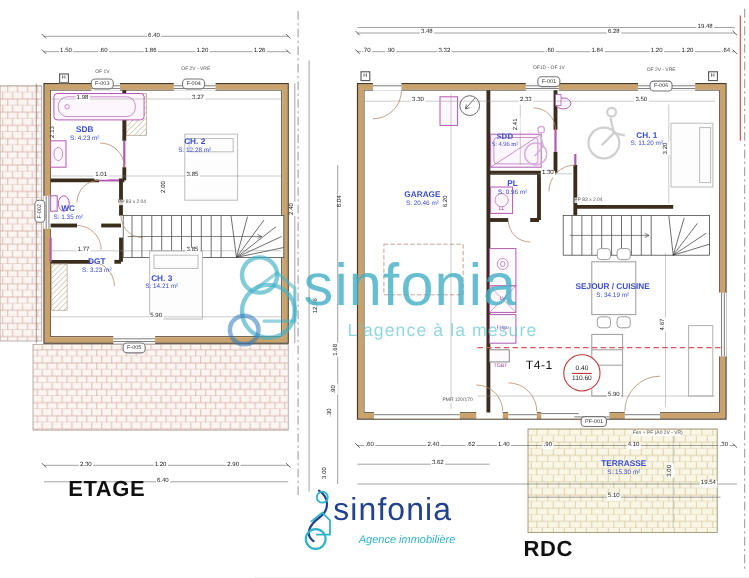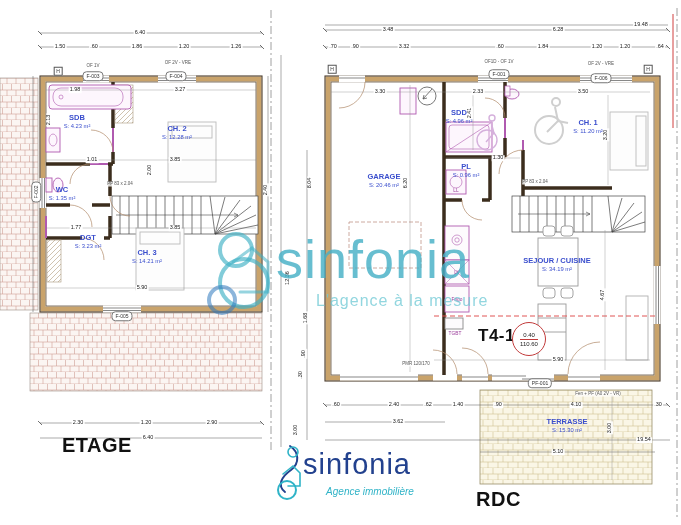--- a/index.html
+++ b/index.html
@@ -13,21 +13,21 @@
        border-radius:4px;padding:0.5px 3px;line-height:1.3;transform:translate(-50%,-50%);white-space:nowrap;}
   .tag.rot{transform:translate(-50%,-50%) rotate(-90deg);}
   .ann{position:absolute;font-size:4.5px;color:#555;transform:translate(-50%,-50%);
        white-space:nowrap;background:rgba(255,255,255,.8);line-height:1.1;}
   .room{position:absolute;text-align:center;transform:translate(-50%,0);color:#3a4ecd;
         line-height:1.3;white-space:nowrap;}
   .room .rname{font-weight:bold;font-size:7.5px;}
   .room .rarea{font-size:5.8px;}
   .applabel{position:absolute;font-size:4.8px;color:#9a3b9a;transform:translate(-50%,-50%);white-space:nowrap;}
   .title{position:absolute;font-weight:bold;font-size:20px;color:#111;letter-spacing:.5px;}
-  .t41{position:absolute;font-weight:bold;font-size:17px;color:#111;letter-spacing:.5px;}
+  .t41{position:absolute;font-weight:normal;font-size:11px;color:#111;letter-spacing:.5px;}
   .hbox{position:absolute;font-size:5px;color:#333;border:0.5px solid #555;background:#fff;
         padding:0 1.5px;line-height:1.3;transform:translate(-50%,-50%);}
   .badge{position:absolute;left:512px;top:322px;width:32px;height:32px;border:1.5px solid #c23b3b;
          border-radius:50%;background:#fff;display:flex;flex-direction:column;align-items:center;
          justify-content:center;}
   .badge .b-top{font-size:6px;color:#222;border-bottom:1px solid #c23b3b;padding:0 3px 1px;}
   .badge .b-bot{font-size:6px;color:#222;padding-top:1px;}
   .wm-brand{position:absolute;left:276px;top:232px;font-size:54px;color:rgba(70,176,198,.82);
             letter-spacing:1px;line-height:1;}
   .wm-tag1{position:absolute;left:316px;top:292px;font-size:16px;color:rgba(110,200,212,.75);letter-spacing:1px;}
@@ -319,21 +319,21 @@
     </div>
   <div class="room" style="left:147px;top:248px;">
     <div class="rname">CH. 3</div>
     <div class="rarea">S: 14.21 m²</div>
     </div>
 
   <div class="room" style="left:384px;top:172px;">
     <div class="rname">GARAGE</div>
     <div class="rarea">S: 20.46 m²</div>
     </div>
-  <div class="room" style="left:459px;top:108px;">
+  <div class="room" style="left:459px;top:119px;font-family:Liberation Serif, serif;">
     <div class="rname">SDD</div>
     <div class="rarea">S: 4.96 m²</div>
     </div>
   <div class="room" style="left:466px;top:162px;">
     <div class="rname">PL</div>
     <div class="rarea">S: 0.96 m²</div>
     </div>
   <div class="room" style="left:588px;top:118px;">
     <div class="rname">CH. 1</div>
     <div class="rarea">S: 11.20 m²</div>

